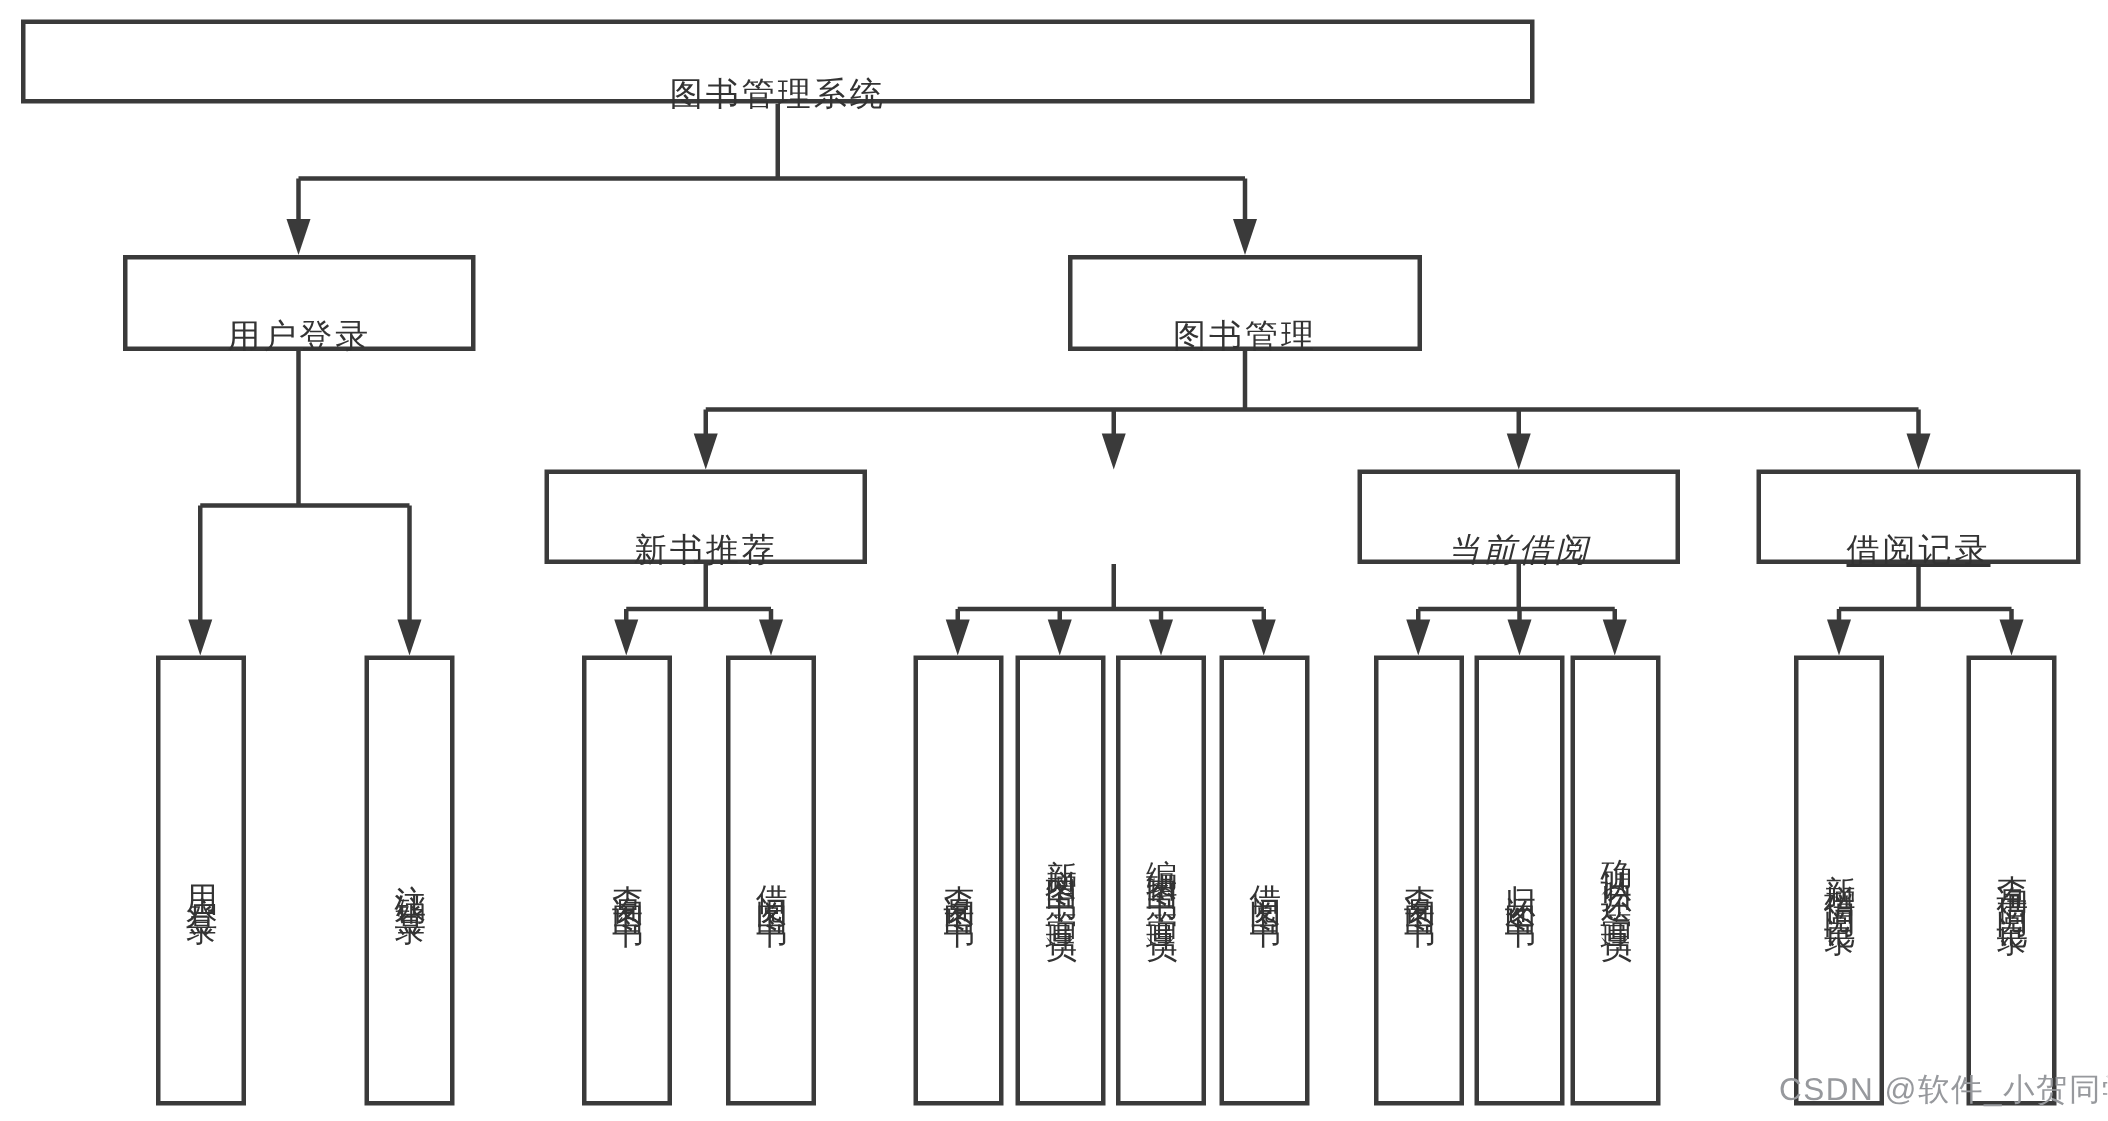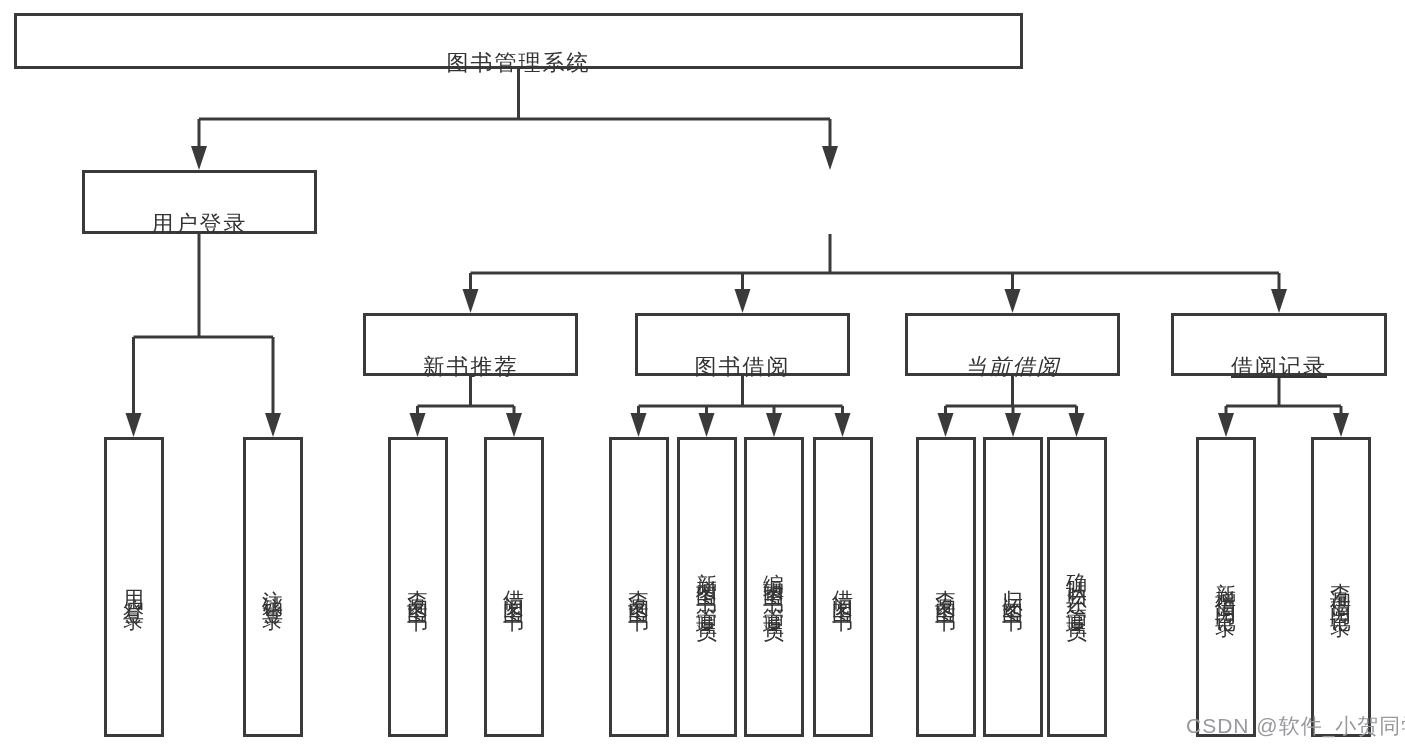--- a/index.html
+++ b/index.html
@@ -129,27 +129,27 @@
     </g>
   </svg>
 
   <div class="box node-root">
     <span class="hlabel">图书管理系统</span>
   </div>
 
   <div class="box node-login">
     <span class="hlabel">用户登录</span>
   </div>
+  <div class="box node-mgmt">
+    <span class="hlabel">图书管理</span>
+  </div>
 
   <div class="box node-l3 node-newbook">
     <span class="hlabel">新书推荐</span>
   </div>
-  <div class="box node-l3 node-borrow">
-    <span class="hlabel">图书借阅</span>
-  </div>
   <div class="box node-l3 node-current">
     <span class="hlabel">当前借阅</span>
   </div>
   <div class="box node-l3 node-record">
     <span class="hlabel">借阅记录</span>
   </div>
 
   <div class="box leaf leaf-ul1">
     <span class="vlabel">用户登录</span>
   </div>

